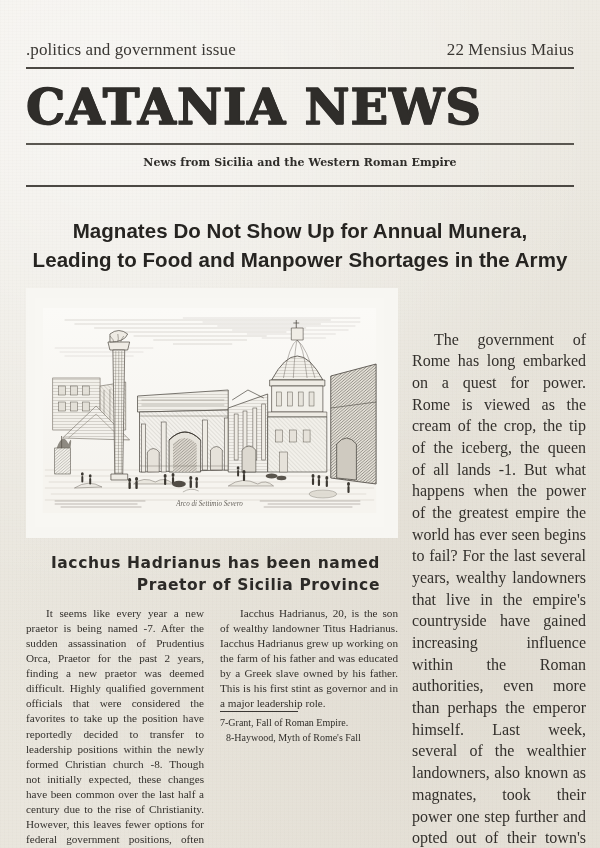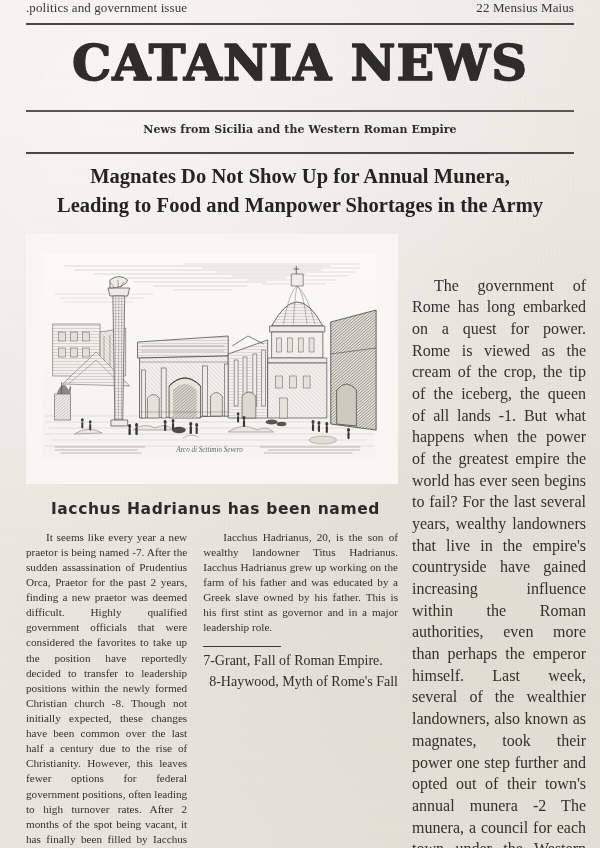--- a/index.html
+++ b/index.html
@@ -37,65 +37,65 @@
     padding: 0 26px;
     box-sizing: border-box;
     height: 100%;
   }
 
   
   .topline {
     display: flex;
     justify-content: space-between;
     align-items: baseline;
-    font-size: 13px;
+    font-size: 17px;
     letter-spacing: .1px;
+    padding-top: 40px;
     color: #3a3733;
   }
   .rule-thick {
     height: 2px;
     background: #4b4843;
     margin-top: 7px;
   }
   .rule-thin {
     height: 1.5px;
     background: #5a5751;
   }
   .masthead {
-    text-align: center;
     font-family: "DejaVu Serif", "Liberation Serif", serif;
     font-weight: 700;
     font-size: 49px;
     line-height: 1;
     letter-spacing: 1.2px;
     color: #2f2d2a;
-    margin: 14px 0 22px 0;
+    margin: 14px 0 11px 0;
     -webkit-text-stroke: 1.4px #2f2d2a;
     text-shadow: 1px 0 0 #2f2d2a, 0 1px 0 rgba(47,45,42,.35);
   }
   .tagline {
     text-align: center;
     font-family: "DejaVu Serif", "Liberation Serif", serif;
     font-weight: 700;
     font-size: 11px;
     letter-spacing: .1px;
     color: #2f2d2a;
     padding: 11px 0 9px 0;
   }
 
   
   .headline {
     text-align: center;
-    font-family: Liberation Serif, serif;
+    font-family: Liberation Sans, sans-serif;
     font-weight: 700;
     font-size: 20.5px;
     line-height: 1.42;
     letter-spacing: .05px;
     color: #262421;
-    margin: 8px 4px 14px 4px;
+    margin: 29px 4px 14px 4px;
   }
 
   
   .body-area {
     display: flex;
     gap: 14px;
     align-items: flex-start;
   }
   .col-left-wrap { width: 372px; flex: 0 0 372px; }
   .col-right {
@@ -146,22 +146,21 @@
   .sub-col {
     flex: 1 1 0;
     font-size: 11.2px;
     line-height: 1.35;
     text-align: justify;
     color: #33302c;
   }
   .sub-col p { margin: 0; text-indent: 20px; }
 
   .footnotes {
-    margin-top: 11px;
-    font-size: 14px;
+    font-size: 10px;
     line-height: 1.5;
     color: #302e2a;
   }
   .fn-rule {
     width: 78px;
     height: 1px;
     background: #3a3733;
     margin-bottom: 3px;
   }
   .fn-line { white-space: nowrap; }
@@ -439,20 +438,21 @@
                   <path d="M228 203 H330 M236 206 H330 M232 209 H322"></path>
                 </g>
                 <text x="177" y="208" text-anchor="middle" font-family="'Liberation Serif', serif" font-size="7.2" font-style="italic" fill="#4e4a43">Arco di Settimio Severo</text>
               </g>
             </g>
           </svg>
         </div>
 
         <h2 class="subhead">
           <span>Iacchus Hadrianus has been named</span><br>
+          <span>Praetor of Sicilia Province</span>
         </h2>
 
         <div class="sub-cols">
           <div class="sub-col">
             <p>It seems like every year a new praetor is being named -7. After the sudden assassination of Prudentius Orca, Praetor for the past 2 years, finding a new praetor was deemed difficult. Highly qualified government officials that were considered the favorites to take up the position have reportedly decided to transfer to leadership positions within the newly formed Christian church -8. Though not initially expected, these changes have been common over the last half a century due to the rise of Christianity. However, this leaves fewer options for federal government positions, often leading to high turnover rates. After 2 months of the spot being vacant, it has finally been filled by Iacchus Hadrianus.</p>
           </div>
           <div class="sub-col">
             <p>Iacchus Hadrianus, 20, is the son of wealthy landowner Titus Hadrianus. Iacchus Hadrianus grew up working on the farm of his father and was educated by a Greek slave owned by his father. This is his first stint as governor and in a major leadership role.</p>
 
             <div class="footnotes">

